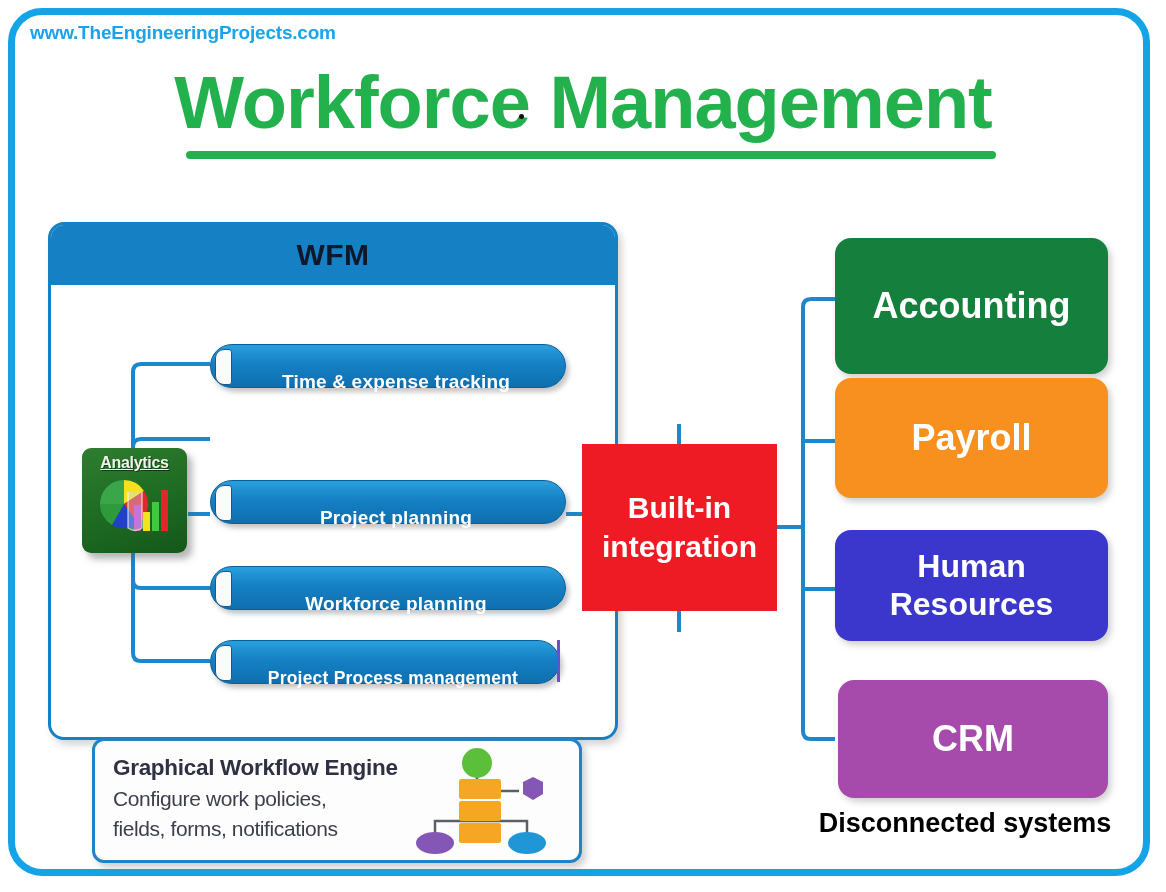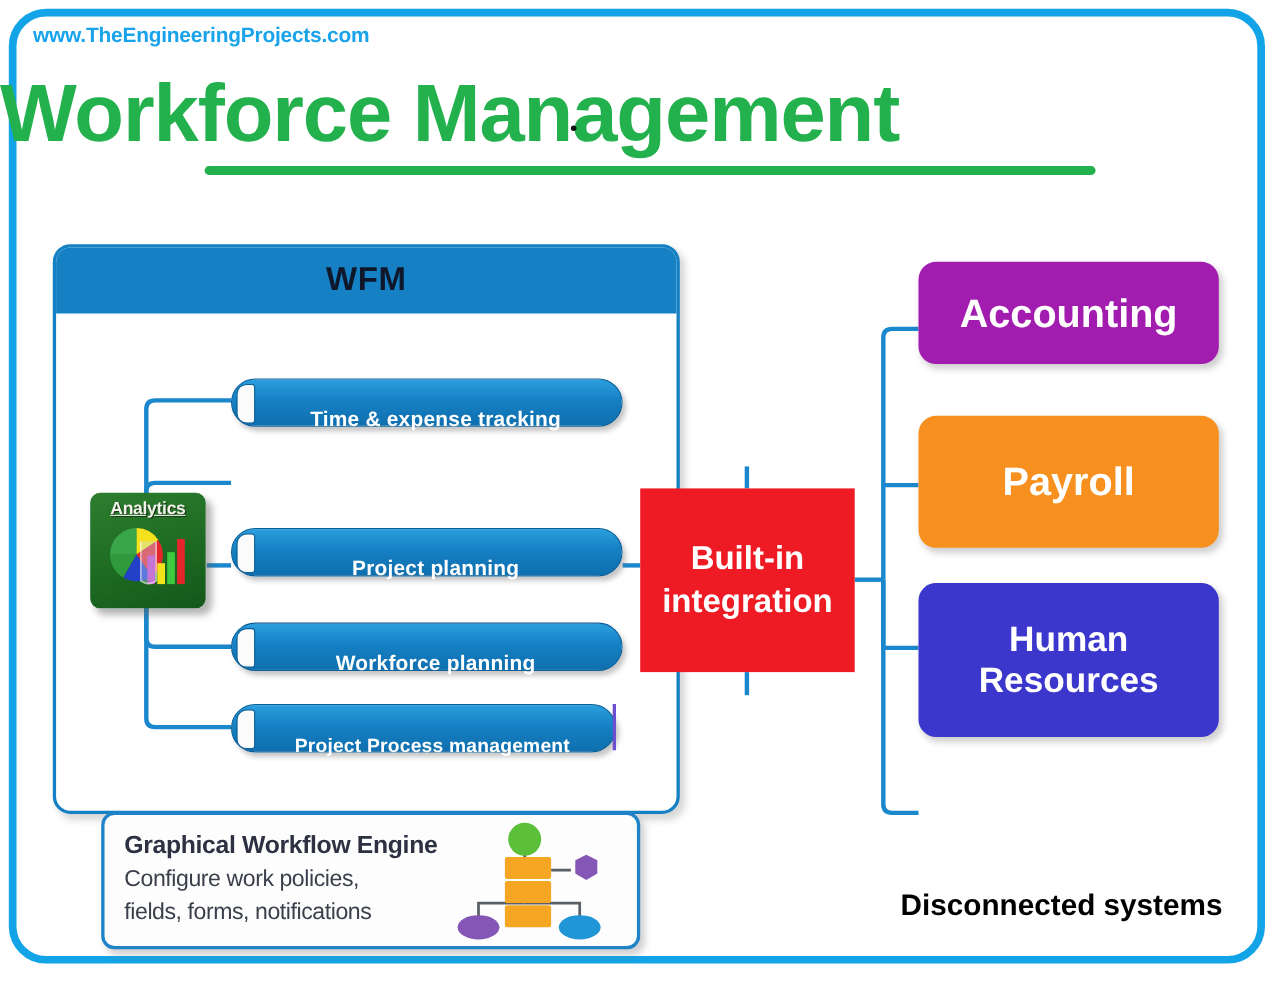--- a/index.html
+++ b/index.html
@@ -39,20 +39,21 @@
     color: #19a3ea;
     letter-spacing: -0.2px;
     white-space: nowrap;
   }
   
   #page-title {
     position: absolute;
     left: 0;
     top: 66px;
     width: 1166px;
+    text-align: center;
     font-size: 74px;
     font-weight: bold;
     color: #22b14c;
     letter-spacing: -1px;
     line-height: 1;
     white-space: nowrap;
   }
   #title-dot {
     position: absolute;
     left: 519px;
@@ -341,30 +342,33 @@
   </div>
   <div id="pill-cursor"></div>
 
   <div id="integration-box">
     <span>
       <span>Built-in</span><br>
       <span>integration</span>
     </span>
   </div>
 
-  <div class="sys-box" style="left:835px; top:238px; width:273px; height:93px; background:#a21caf; font-size:36px;">
+  <div class="sys-box" style="left:835px; top:238px; width:273px; height:136px; background:#15803d; font-size:36px;">
     <span>Accounting</span>
   </div>
   <div class="sys-box" style="left:835px; top:378px; width:273px; height:120px; background:#f7901e; font-size:36px;">
     <span>Payroll</span>
   </div>
-  <div class="sys-box" style="left:835px; top:530px; width:273px; height:140px; background:#3b37cd; font-size:32px;">
+  <div class="sys-box" style="left:835px; top:530px; width:273px; height:111px; background:#3b37cd; font-size:32px;">
     <span>
       <span>Human</span><br><span>Resources</span>
     </span>
+  </div>
+  <div class="sys-box" style="left:838px; top:680px; width:270px; height:118px; background:#a64bac; font-size:36px;">
+    <span>CRM</span>
   </div>
 
   <div id="workflow-panel">
     <div id="workflow-title">Graphical Workflow Engine</div>
     <div id="workflow-sub1">Configure work policies,</div>
     <div id="workflow-sub2">fields, forms, notifications</div>
     <svg id="workflow-icon" viewBox="0 0 150 112">
       <g stroke="#5b5f66" stroke-width="2.5" fill="none">
         <path d="M62,20 L62,32"></path>
         <path d="M86,44 L104,44"></path>

